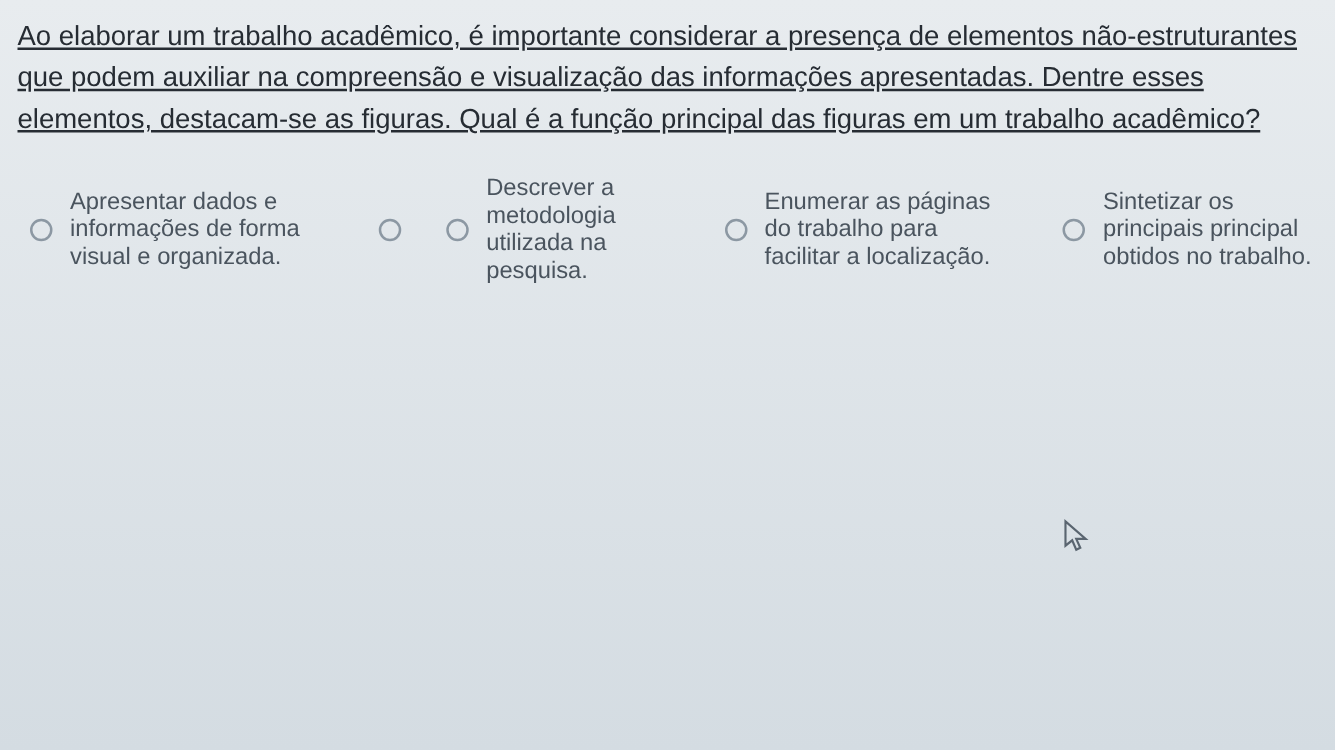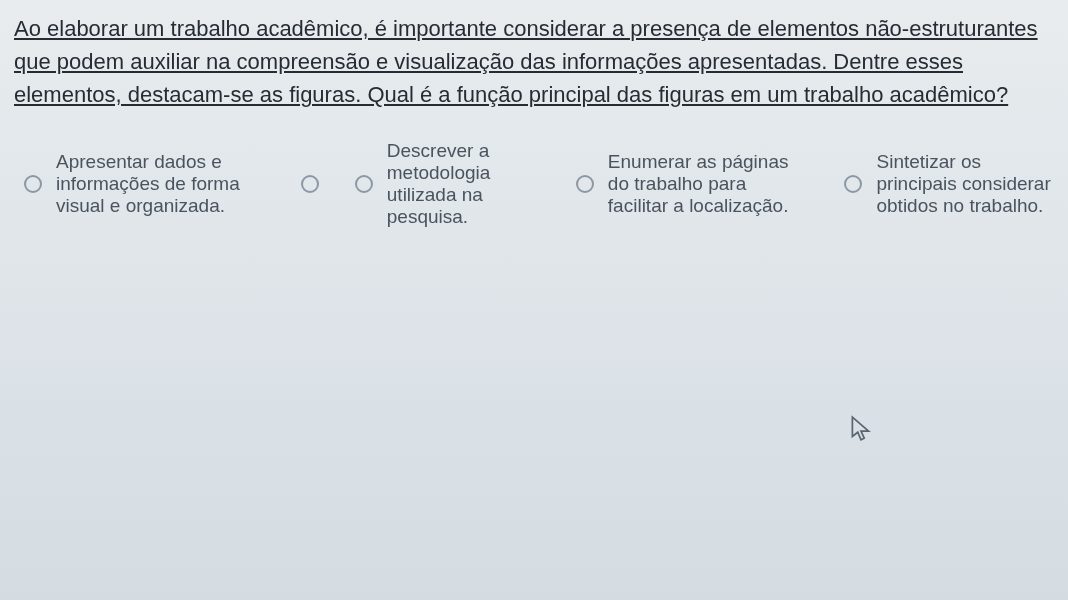--- a/index.html
+++ b/index.html
@@ -80,21 +80,21 @@
   <div class="option">
     <span class="radio"></span>
     <span class="option-label">Descrever a metodologia utilizada na pesquisa.</span>
   </div>
   <div class="option">
     <span class="radio"></span>
     <span class="option-label">Enumerar as páginas do trabalho para facilitar a localização.</span>
   </div>
   <div class="option">
     <span class="radio"></span>
-    <span class="option-label">Sintetizar os principais considerar obtidos no trabalho.</span>
+    <span class="option-label">Sintetizar os principais principal obtidos no trabalho.</span>
   </div>
 </div>
 
 <div class="cursor">
   <svg viewBox="0 0 20 26">
     <path d="M2 2 L2 20 L7 16 L10 23 L13 21.5 L10 15 L17 15 Z"></path>
   </svg>
 </div>
 
 </body></html>

